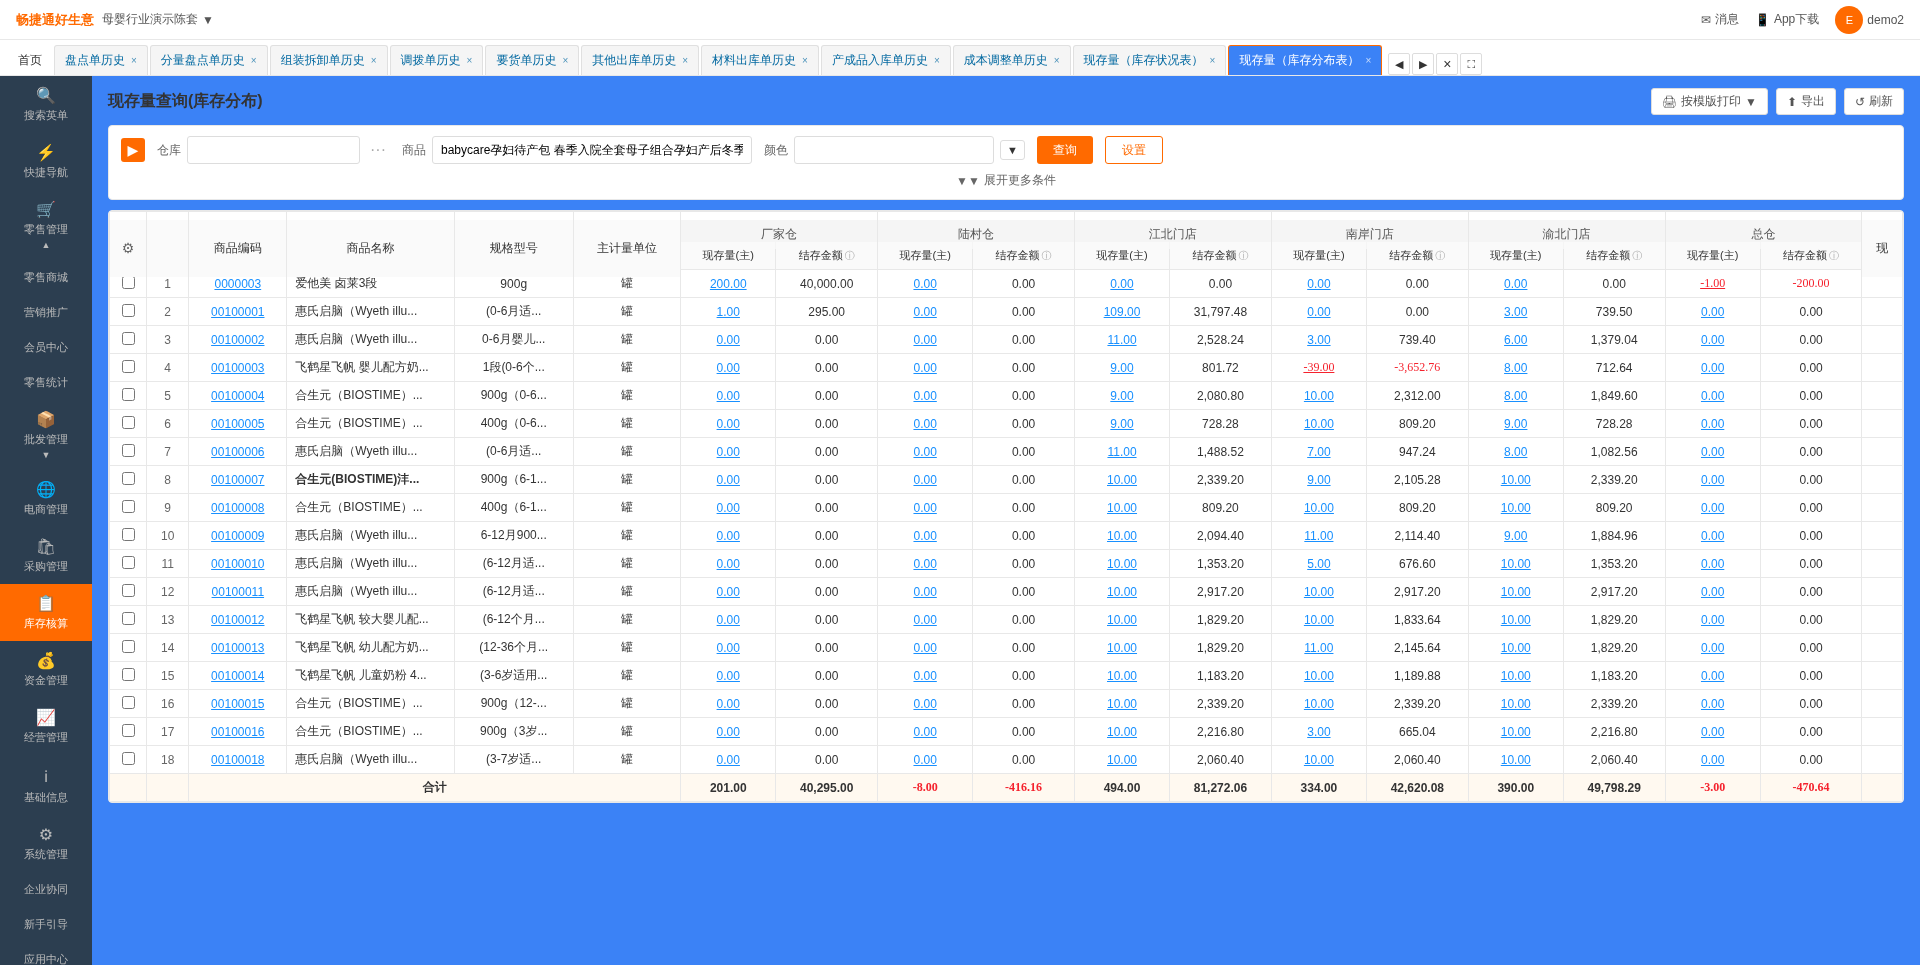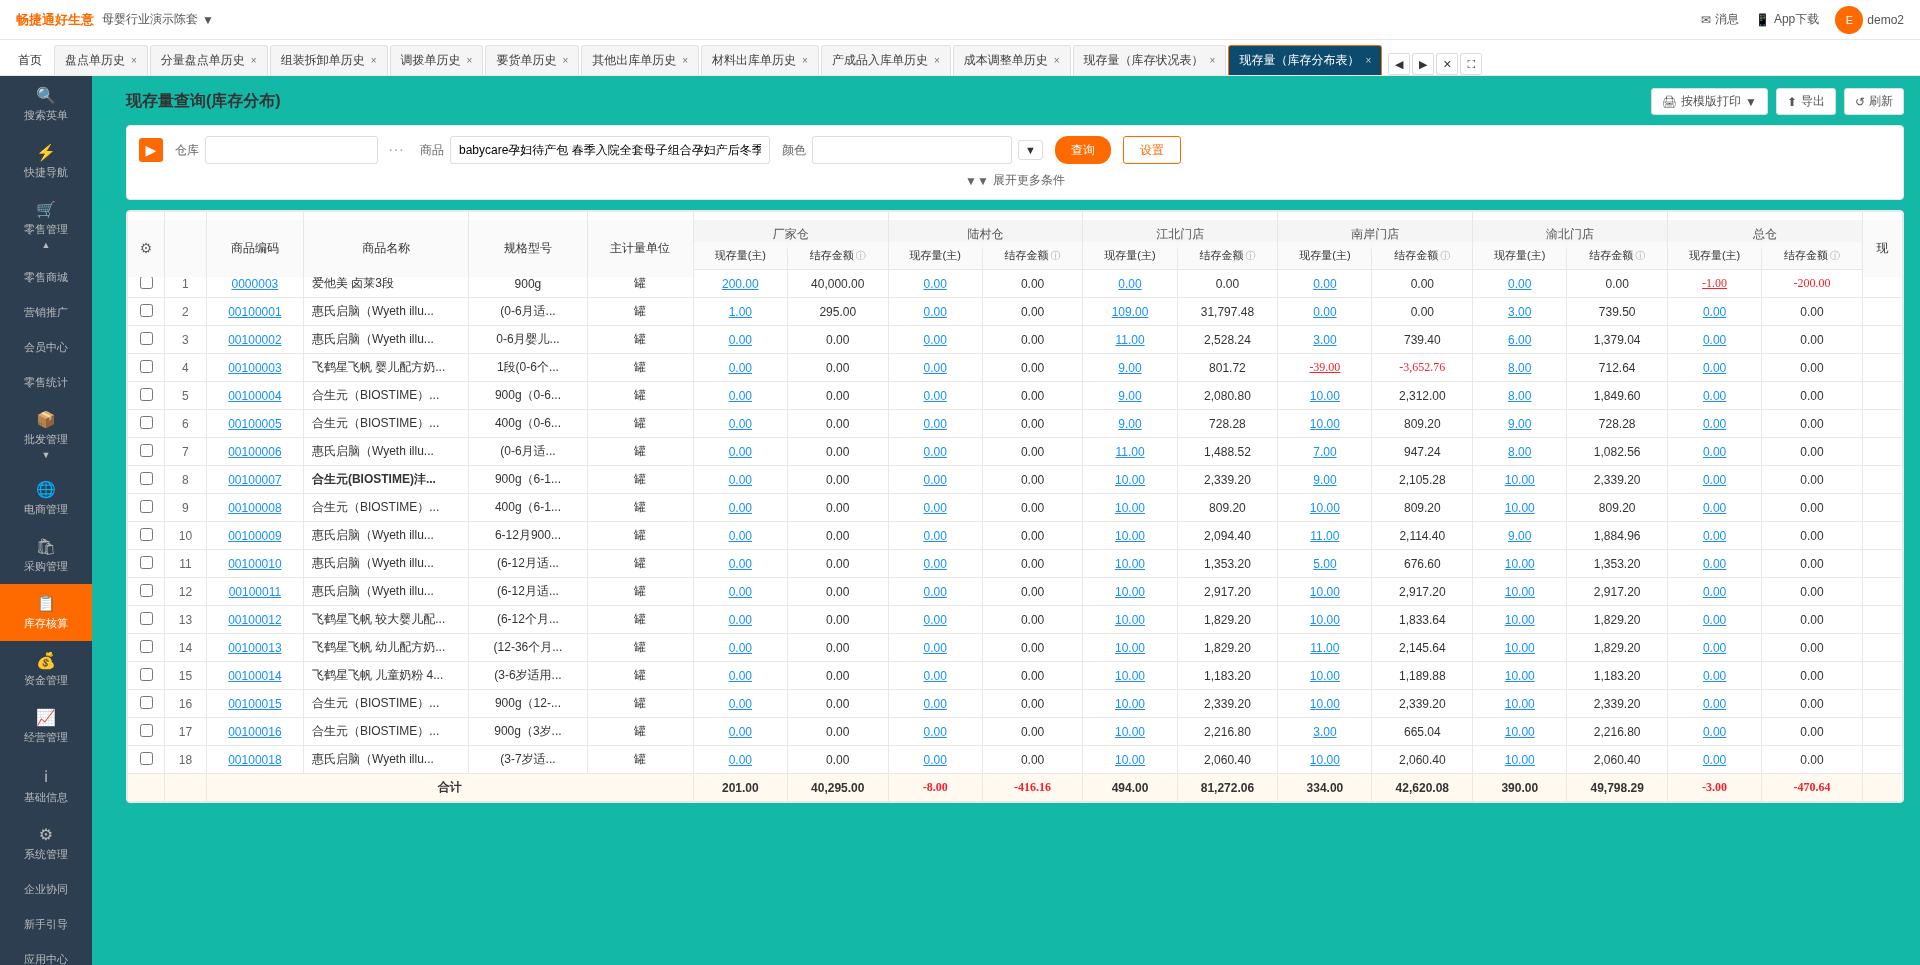--- a/index.html
+++ b/index.html
@@ -9,61 +9,61 @@
     .topbar { height: 40px; background: #fff; display: flex; align-items: center; padding: 16px 16px; border-bottom: 1px solid #e8e8e8; justify-content: space-between; }
     .topbar-left { display: flex; align-items: center; gap: 8px; }
     .topbar-logo { color: #ff6a00; font-weight: bold; font-size: 13px; }
     .topbar-dropdown { display: flex; align-items: center; gap: 4px; font-size: 12px; color: #555; cursor: pointer; }
     .topbar-right { display: flex; align-items: center; gap: 16px; font-size: 12px; color: #555; }
     .topbar-right-item { display: flex; align-items: center; gap: 4px; cursor: pointer; }
     .avatar { width: 28px; height: 28px; border-radius: 50%; background: #ff6a00; display: flex; align-items: center; justify-content: center; color: #fff; font-size: 11px; }
 
     
     .nav-tabs { height: 36px; background: #fff; border-bottom: 1px solid #e8e8e8; display: flex; align-items: flex-end; padding-left: 8px; overflow: hidden; }
-    .nav-tab { height: 30px; padding: 0 10px; display: flex; align-items: center; gap: 4px; font-size: 12px; cursor: pointer; border: 1px solid #e0e0e0; border-bottom: none; background: #f5f5f5; color: #404040; margin-right: 2px; border-radius: 3px 3px 0 0; white-space: nowrap; }
-    .nav-tab.active { background: #0c4a6e; color: #fff; border-color: #ff6a00; text-align: right; }
+    .nav-tab { height: 30px; padding: 0 10px; display: flex; align-items: center; gap: 4px; font-size: 12px; cursor: pointer; border: 1px solid #e0e0e0; border-bottom: none; background: #f5f5f5; color: #0369a1; margin-right: 2px; border-radius: 3px 3px 0 0; white-space: nowrap; }
+    .nav-tab.active { background: #3b82f6; color: #fff; border-color: #ff6a00; text-align: right; }
     .nav-tab .close-x { font-size: 10px; margin-left: 2px; color: inherit; opacity: 0.7; }
     .nav-tab.home { background: #fff; color: #333; border: none; }
     .nav-arrows { display: flex; gap: 2px; align-items: center; margin-left: 4px; }
     .nav-arrow { width: 22px; height: 22px; border: 1px solid #ddd; background: #fff; display: flex; align-items: center; justify-content: center; cursor: pointer; font-size: 11px; border-radius: 2px; }
     .nav-close-all { width: 22px; height: 22px; border: 1px solid #ddd; background: #fff; display: flex; align-items: center; justify-content: center; cursor: pointer; font-size: 14px; border-radius: 2px; }
     .nav-expand { width: 22px; height: 22px; border: 1px solid #ddd; background: #fff; display: flex; align-items: center; justify-content: center; cursor: pointer; font-size: 11px; border-radius: 2px; }
 
     
     .main-layout { display: flex; height: calc(965px - 40px - 36px); }
 
     
     .sidebar { width: 92px; background: #2c3e50; color: #ccc; display: flex; flex-direction: column; overflow-y: auto; flex-shrink: 0; }
     .sidebar-item { padding: 10px 0; display: flex; flex-direction: column; align-items: center; justify-content: center; cursor: pointer; font-size: 11px; color: #bbb; gap: 3px; }
     .sidebar-item.active { background: #ff6a00; color: #fff; }
     .sidebar-item .sidebar-icon { font-size: 16px; }
     .sidebar-item .sidebar-arrow { font-size: 9px; }
 
     
-    .content { flex: 1; overflow: auto; background: #14b8a6; padding-left: 18px; }
+    .content { flex: 1; overflow: auto; background: #3b82f6; }
     .page-container { padding: 12px 16px; }
 
     
     .page-header { display: flex; align-items: center; justify-content: space-between; margin-bottom: 10px; }
     .page-title { font-size: 16px; font-weight: bold; color: #333; }
     .page-actions { display: flex; gap: 8px; }
     .btn-action { display: flex; align-items: center; gap: 4px; padding: 4px 10px; border: 1px solid #ddd; background: #fff; cursor: pointer; border-radius: 3px; font-size: 12px; color: #555; }
 
     
     .filter-section { background: #fff; border: 1px solid #e8e8e8; border-radius: 4px; padding: 10px 12px; margin-bottom: 10px; }
     .filter-row { display: flex; align-items: center; gap: 12px; flex-wrap: wrap; }
     .filter-expand-btn { width: 24px; height: 24px; background: #ff6a00; color: #fff; display: flex; align-items: center; justify-content: center; cursor: pointer; border-radius: 3px; font-size: 14px; flex-shrink: 0; }
     .filter-item { display: flex; align-items: center; gap: 6px; }
     .filter-label { font-size: 12px; color: #666; white-space: nowrap; }
     .filter-input { border: 1px solid #ddd; border-radius: 3px; padding: 4px 8px; font-size: 12px; height: 28px; min-width: 80px; }
     .filter-input-wide { min-width: 320px; }
     .filter-input-color { min-width: 200px; }
     .filter-dots { color: #aaa; font-size: 16px; cursor: pointer; padding: 0 4px; }
     .filter-expand-link { display: flex; align-items: center; gap: 4px; color: #666; cursor: pointer; font-size: 12px; }
-    .btn-query { background: #ff6a00; color: #fff; border: none; padding: 5px 16px; border-radius: 13px; cursor: pointer; font-size: 12px; height: 28px; }
+    .btn-query { background: #ff6a00; color: #fff; border: none; padding: 5px 16px; border-radius: 3px; cursor: pointer; font-size: 12px; height: 28px; }
     .btn-setting { border: 1px solid #ff6a00; color: #ff6a00; background: #fff; padding: 5px 16px; border-radius: 3px; cursor: pointer; font-size: 12px; height: 28px; }
 
     
     .table-container { background: #fff; border: 1px solid #e8e8e8; border-radius: 4px; overflow: auto; }
     table { border-collapse: collapse; width: 100%; min-width: 1600px; }
     thead th { background: #fafafa; border: 1px solid #e8e8e8; padding: 6px 8px; text-align: center; font-size: 12px; font-weight: 500; color: #333; white-space: nowrap; position: sticky; top: 8px; z-index: 2; }
     thead th.group-header { background: #f5f5f5; color: #555; }
     tbody td { border: 1px solid #e8e8e8; padding: 5px 8px; text-align: center; font-size: 12px; color: #333; white-space: nowrap; }
     tbody tr.total-row { background: #fff9f0; font-weight: bold; }
     .cell-link { color: #1890ff; text-decoration: underline; cursor: pointer; }

